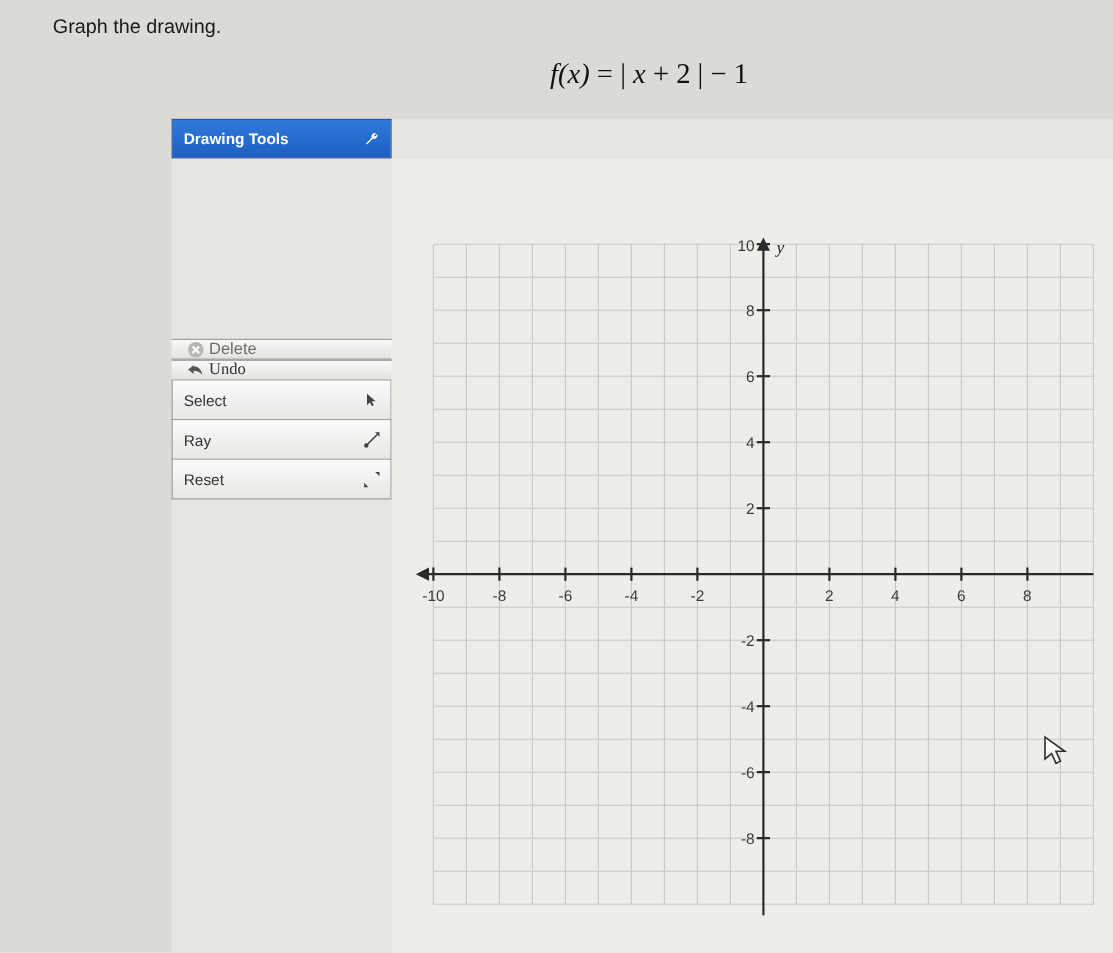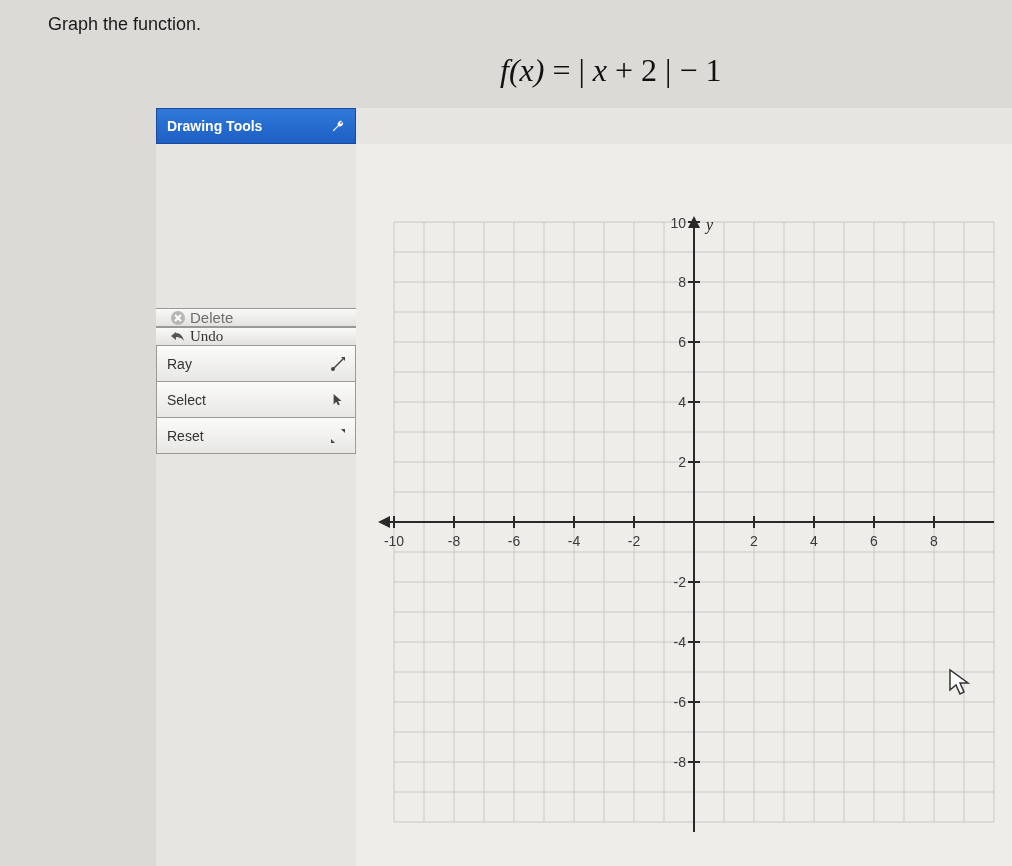--- a/index.html
+++ b/index.html
@@ -18,21 +18,21 @@
     top: 14px;
     left: 48px;
     font-size: 18px;
     color: #1a1a1a;
   }
   .equation {
     position: absolute;
     top: 52px;
     left: 500px;
     font-family: "Times New Roman", serif;
-    font-size: 32px;
+    font-size: 26px;
     font-style: italic;
     color: #111;
   }
   .equation .plain { font-style: normal; }
   .panel {
     position: absolute;
     left: 156px;
     top: 108px;
     width: 856px;
     height: 758px;
@@ -135,21 +135,21 @@
   .cursor-pointer {
     position: absolute;
     left: 592px;
     top: 524px;
     pointer-events: none;
   }
 </style>
 </head>
 <body>
 
-<div class="prompt">Graph the function.</div>
+<div class="prompt">Graph the drawing.</div>
 
 <div class="equation">
   <span>f(x)</span><span class="plain"> = </span><span class="plain"> | </span><span>x</span><span class="plain"> + 2</span><span class="plain"> | </span><span class="plain"> − 1</span>
 </div>
 
 <div class="panel">
 
   <div class="top-bar">
     <div class="tools-col">
       <div class="tools-header">
@@ -170,34 +170,34 @@
       <svg width="16" height="16" viewBox="0 0 16 16">
           <path fill="#555" d="M6 3 1 7l5 4V8c3 0 6 1 8 4-1-5-4-8-8-8V3z"></path>
         </svg>
       <span>Undo</span>
     </div>
   </div>
 
   <div class="second-row">
     <div class="tools-col">
       <div class="tool-item">
+        <span>Select</span>
+        <span class="icon-box">
+          <svg width="14" height="14" viewBox="0 0 16 16">
+              <path fill="#444" d="M3 1l0 12 3-3 2 4 2-1-2-4 4 0z"></path>
+            </svg>
+        </span>
+      </div>
+      <div class="tool-item">
         <span>Ray</span>
         <span class="icon-box">
           <svg width="16" height="16" viewBox="0 0 16 16">
               <circle cx="3" cy="13" r="2" fill="#444"></circle>
               <line x1="3" y1="13" x2="13" y2="3" stroke="#444" stroke-width="1.5"></line>
               <path fill="#444" d="M11 1l4 0 0 4z"></path>
-            </svg>
-        </span>
-      </div>
-      <div class="tool-item">
-        <span>Select</span>
-        <span class="icon-box">
-          <svg width="14" height="14" viewBox="0 0 16 16">
-              <path fill="#444" d="M3 1l0 12 3-3 2 4 2-1-2-4 4 0z"></path>
             </svg>
         </span>
       </div>
       <div class="tool-item">
         <span>Reset</span>
         <span class="icon-box">
           <svg width="16" height="16" viewBox="0 0 16 16">
               <path fill="#444" d="M1 15l0-4 2 2 10-10-2-2 4 0 0 4-2-2-10 10 2 2z"></path>
             </svg>
         </span>

